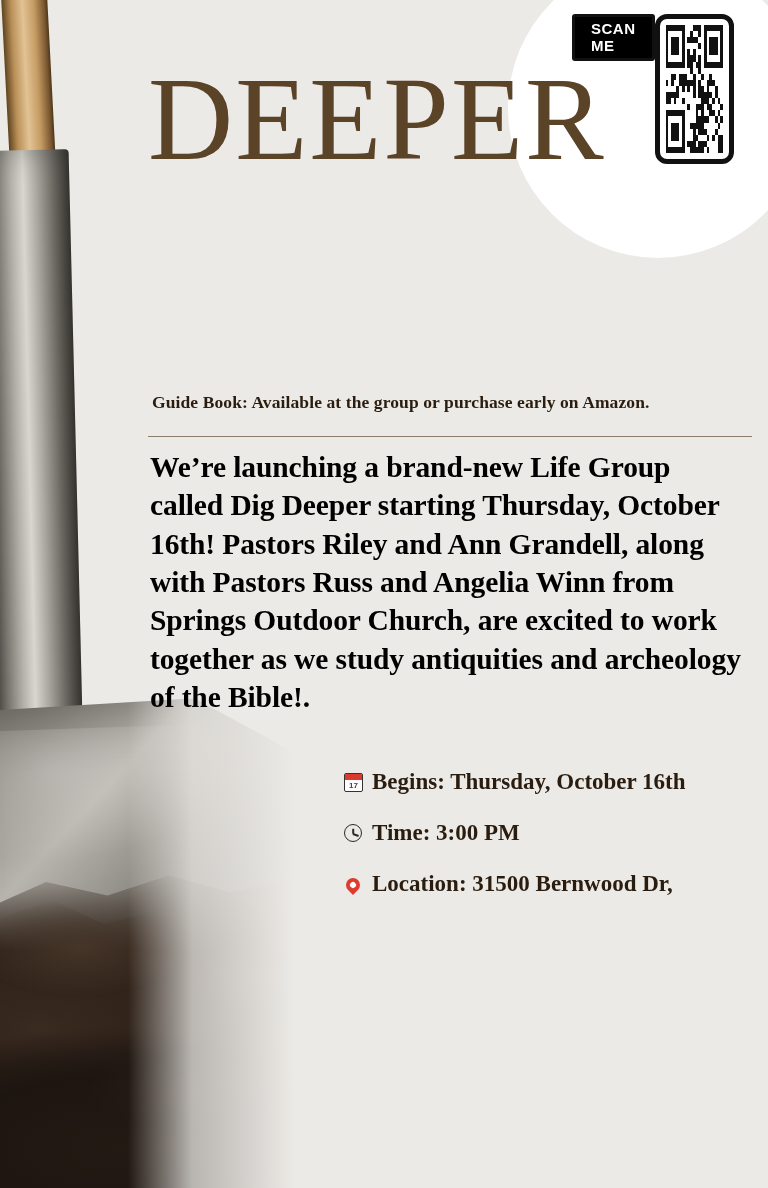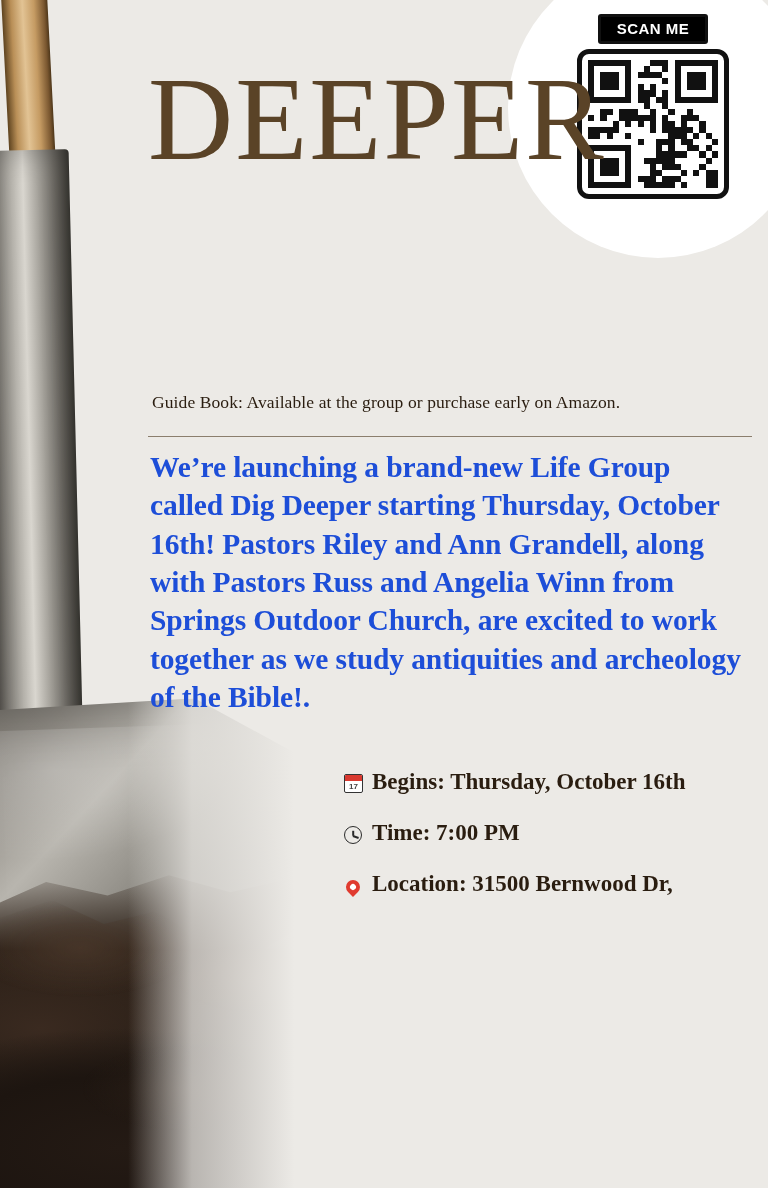--- a/index.html
+++ b/index.html
@@ -111,22 +111,22 @@
     background: #ffffff;
     border-radius: 50%;
   }
   .qr-wrap {
     position: absolute;
     right: 34px;
     top: 14px;
     width: 162px;
     height: 190px;
     display: flex;
-    flex-direction: column;
-    align-items: center;
+    flex-direction: row;
+    align-items: flex-start;
   }
   .scan-me {
     background: #000;
     color: #fff;
     font-family: "Liberation Sans", sans-serif;
     font-weight: bold;
     font-size: 15px;
     letter-spacing: .5px;
     padding: 3px 16px 4px;
     border-radius: 3px;
@@ -167,61 +167,61 @@
   }
   .title .l2 { display: block; margin-top: 10px; }
 
   .guide {
     position: absolute;
     left: 152px;
     top: 392px;
     width: 600px;
     color: #2a1d10;
     font-family: "Liberation Serif", serif;
-    font-weight: normal;
+    font-weight: bold;
     font-size: 17.5px;
     letter-spacing: .1px;
   }
   .rule {
     position: absolute;
     left: 148px;
     top: 436px;
     width: 604px;
     height: 1px;
     background: #6b5a44;
     opacity: .75;
   }
 
   .body-copy {
     position: absolute;
     left: 150px;
     top: 448px;
     width: 600px;
-    color: #1d4ed8;
+    color: #000000;
     font-family: "Liberation Serif", serif;
     font-weight: bold;
     font-size: 29.5px;
     line-height: 1.3;
     letter-spacing: -0.1px;
   }
 
   .details {
     position: absolute;
     left: 344px;
     top: 768px;
     width: 410px;
     color: #2a1d10;
     font-family: "Liberation Serif", serif;
     font-weight: bold;
     font-size: 23px;
     line-height: 1.25;
   }
   .detail-row {
     display: flex;
-    align-items: flex-end;
+    align-items: center;
     margin-bottom: 22px;
   }
   .detail-row .ico {
     width: 28px;
     flex: 0 0 28px;
     font-size: 19px;
     line-height: 1.35;
   }
   .detail-row .txt { flex: 1 1 auto; }
   .detail-row .txt .second-line {
@@ -780,21 +780,21 @@
 
   <div class="details">
 
     <div class="detail-row">
       <span class="ico"><span class="cal-icon"></span></span>
       <span class="txt">Begins: Thursday, October 16th</span>
     </div>
 
     <div class="detail-row">
       <span class="ico"><span class="clock-icon"></span></span>
-      <span class="txt">Time: 7:00 PM</span>
+      <span class="txt">Time: 3:00 PM</span>
     </div>
 
     <div class="detail-row">
       <span class="ico"><span class="pin-icon"></span></span>
       <span class="txt">
         <span>Location: 31500 Bernwood Dr,</span>
       </span>
     </div>
 
   </div>

